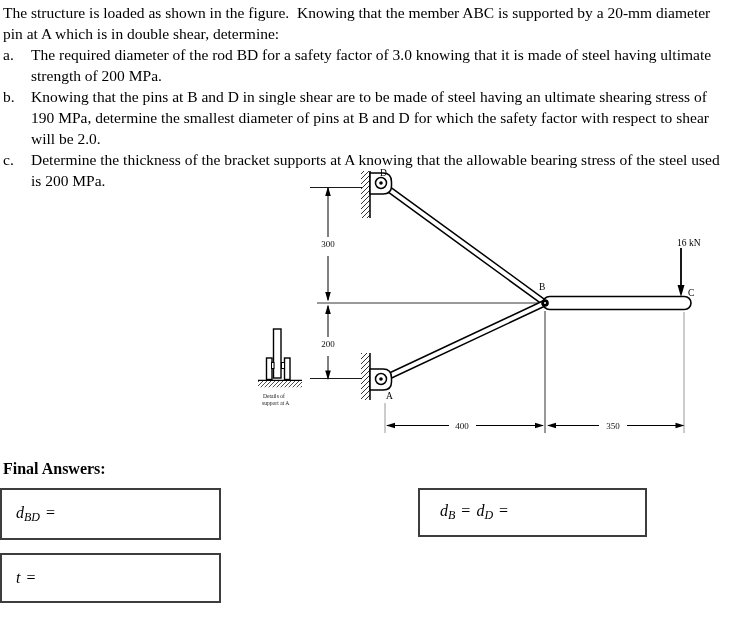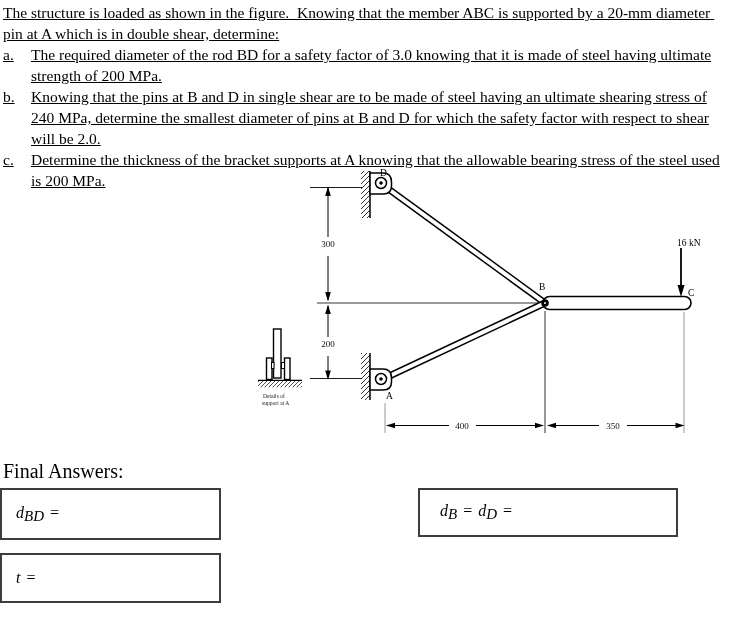--- a/index.html
+++ b/index.html
@@ -1,50 +1,50 @@
 <!DOCTYPE html>
 <html><head>
 <meta charset="utf-8">
 <style>
   * { margin: 0; padding: 0; box-sizing: border-box; }
   html, body { width: 732px; height: 629px; background: #ffffff; overflow: hidden; }
   body { font-family: "Liberation Serif", "DejaVu Serif", serif; color: #000; position: relative; }
 
-  .text-block { position: absolute; left: 3px; top: 2px; width: 728px; font-size: 15.5px; line-height: 21px; text-decoration: underline; }
+  .text-block { position: absolute; left: 3px; top: 2px; width: 728px; font-size: 15.5px; line-height: 21px; }
   .intro { white-space: pre-wrap; }
   .list-item { display: flex; }
   .list-marker { width: 28px; flex: 0 0 28px; }
   .list-text { flex: 1; }
 
   .figure-svg { position: absolute; left: 0; top: 0; width: 732px; height: 629px; pointer-events: none; }
   .fig-label { font-family: "Liberation Serif", "DejaVu Serif", serif; font-size: 9.5px; fill: #000; }
   .dim-label { font-family: "Liberation Serif", "DejaVu Serif", serif; font-size: 9px; fill: #111; }
   .cap-label { font-family: "Liberation Serif", "DejaVu Serif", serif; font-size: 5.6px; fill: #222; }
 
-  .answers-heading { position: absolute; left: 3px; top: 460px; font-size: 20px; }
+  .answers-heading { position: absolute; left: 3px; top: 460px; font-size: 16px; font-weight: bold; }
   .answer-box { position: absolute; border: 2px solid #3d3d3d; background: #fff; display: flex; align-items: center; }
   .box-dbd { left: 0; top: 488px; width: 221px; height: 52px; padding-left: 14px; }
-  .box-dbdd { left: 418px; top: 488px; width: 260px; height: 49px; padding-left: 20px; }
+  .box-dbdd { left: 418px; top: 488px; width: 229px; height: 49px; padding-left: 20px; }
   .box-t { left: 0; top: 553px; width: 221px; height: 50px; padding-left: 14px; }
   .math { font-size: 16px; font-style: italic; }
-  .msub { font-size: 15px; font-style: italic; vertical-align: -3px; }
+  .msub { font-size: 12px; font-style: italic; vertical-align: -3px; }
   .meq { font-style: normal; margin-left: 6px; margin-right: 2px; }
 </style>
 </head>
 <body>
 
 <div class="text-block">
   <div class="intro">The structure is loaded as shown in the figure.  Knowing that the member ABC is supported by a 20-mm diameter pin at A which is in double shear, determine:</div>
   <div class="list-item">
     <span class="list-marker">a.</span>
     <span class="list-text">The required diameter of the rod BD for a safety factor of 3.0 knowing that it is made of steel having ultimate strength of 200 MPa.</span>
   </div>
   <div class="list-item">
     <span class="list-marker">b.</span>
-    <span class="list-text">Knowing that the pins at B and D in single shear are to be made of steel having an ultimate shearing stress of 240 MPa, determine the smallest diameter of pins at B and D for which the safety factor with respect to shear will be 2.0.</span>
+    <span class="list-text">Knowing that the pins at B and D in single shear are to be made of steel having an ultimate shearing stress of 190 MPa, determine the smallest diameter of pins at B and D for which the safety factor with respect to shear will be 2.0.</span>
   </div>
   <div class="list-item">
     <span class="list-marker">c.</span>
     <span class="list-text">Determine the thickness of the bracket supports at A knowing that the allowable bearing stress of the steel used is 200 MPa.</span>
   </div>
 </div>
 
 <svg class="figure-svg" viewBox="0 0 732 629">
   <defs>
     <pattern id="hatch" width="5" height="5" patternUnits="userSpaceOnUse">

